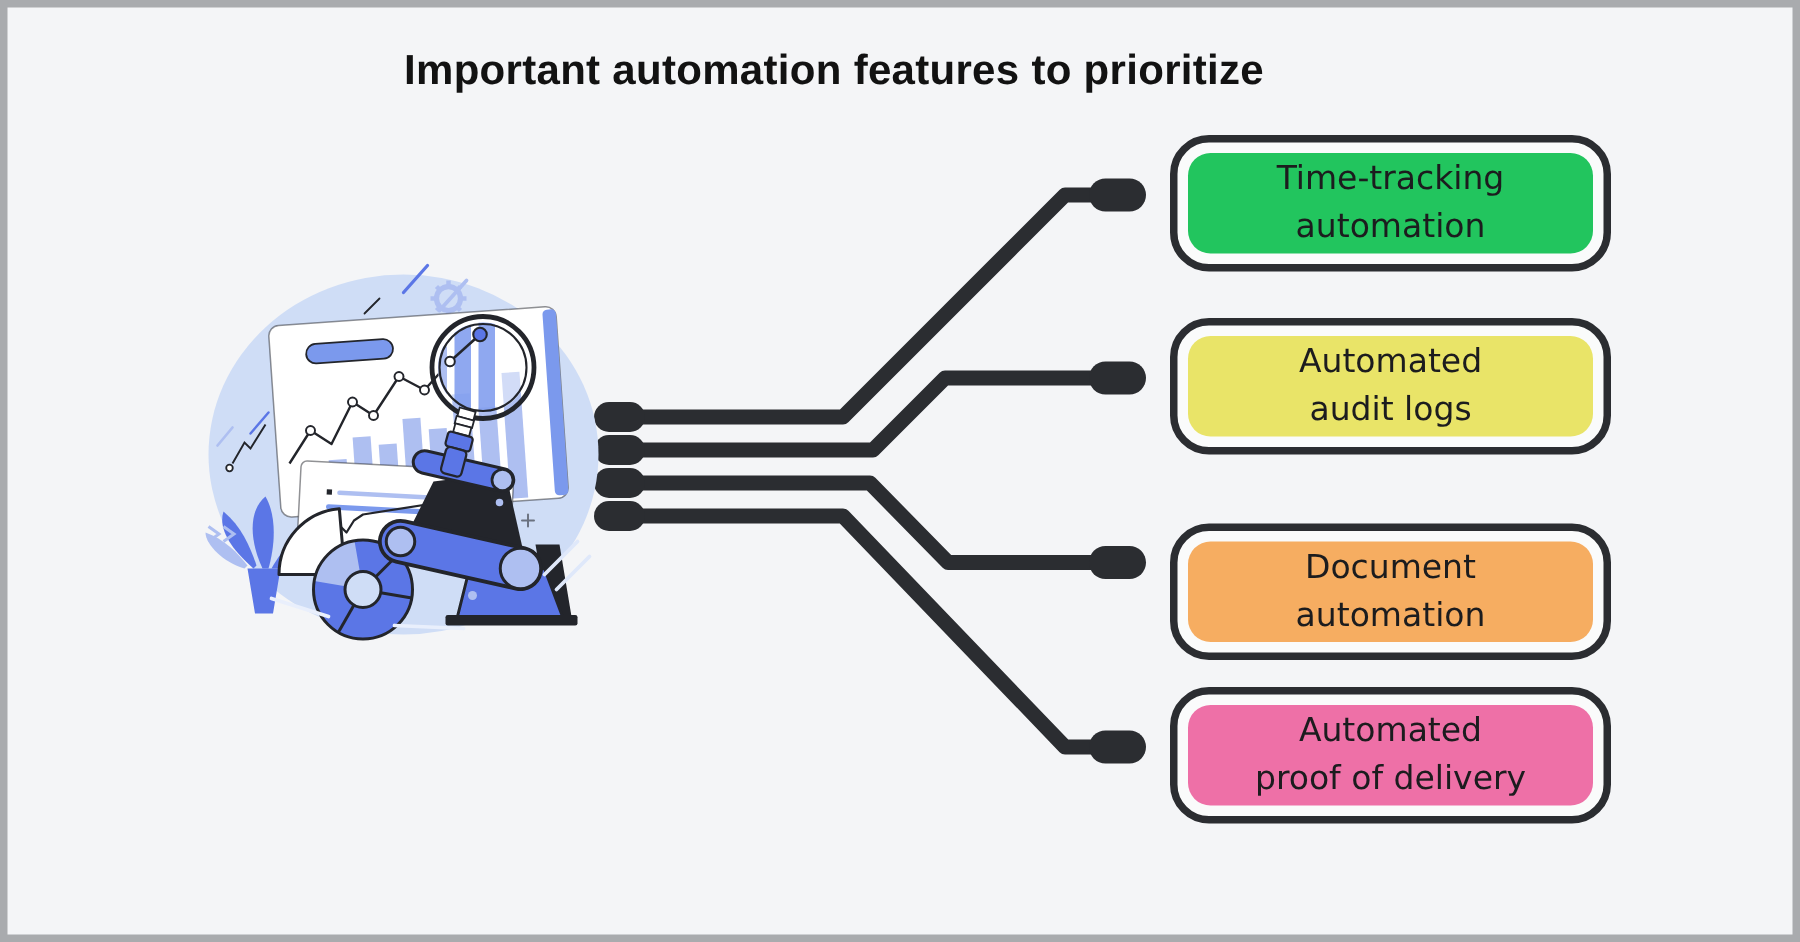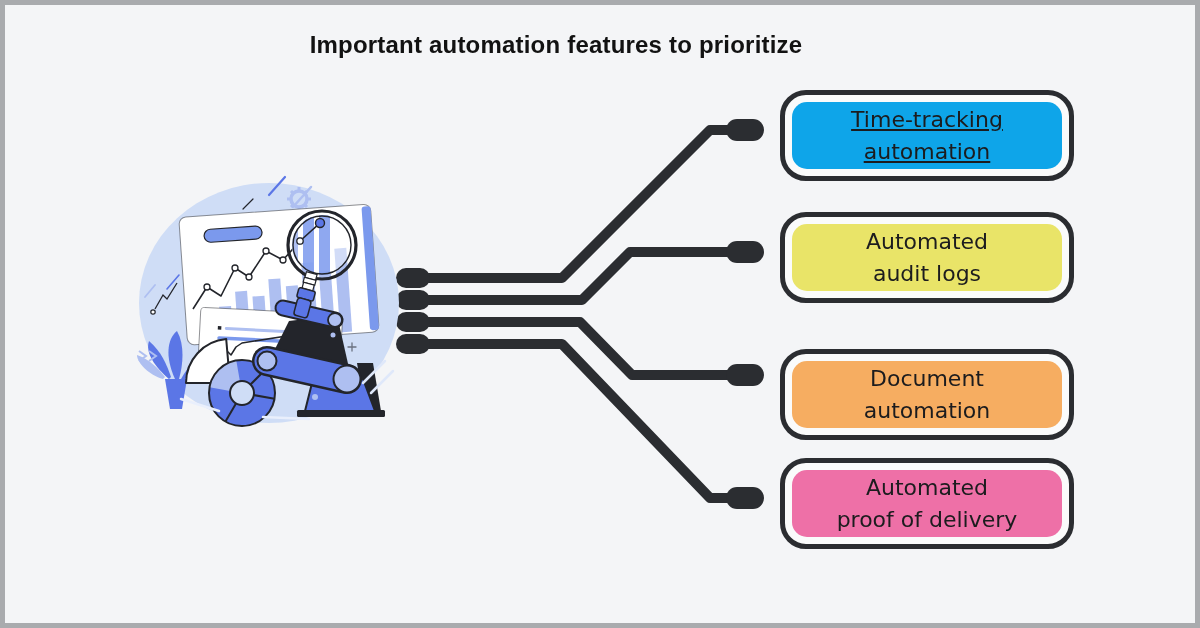--- a/index.html
+++ b/index.html
@@ -4,21 +4,21 @@
 <style>
   html,body{margin:0;padding:0;}
   body{
     width:1200px;height:628px;position:relative;overflow:hidden;
     background:#f4f5f7;
     border:5px solid #a9abae;box-sizing:border-box;
     font-family:"Liberation Sans", sans-serif;
   }
   .title{
     position:absolute;left:0;top:26px;width:1102px;margin:0;
-    text-align:center;font-size:24px;font-weight:bold;letter-spacing:.2px;
+    text-align:center;font-size:28px;font-weight:bold;letter-spacing:.2px;
     color:#121212;
   }
   .connectors{position:absolute;left:-5px;top:-5px;width:1200px;height:628px;}
   .connectors path{fill:none;stroke:var(--connector-color,#2b2d31);stroke-width:10;
     stroke-linecap:round;stroke-linejoin:round;}
   .connectors rect{fill:var(--connector-color,#2b2d31);}
   .feature-card{
     position:absolute;left:775px;width:294px;height:91px;box-sizing:border-box;
     border:5px solid var(--card-border,#2b2d31);border-radius:26px;
     background:var(--card-bg,#fafbfb);padding:7px;
@@ -46,21 +46,21 @@
   <rect x="396" y="290" width="34" height="20" rx="10"></rect>
   <rect x="396" y="312" width="34" height="20" rx="10"></rect>
   <rect x="396" y="334" width="34" height="20" rx="10"></rect>
   <rect x="726" y="119" width="38" height="22" rx="11"></rect>
   <rect x="726" y="241" width="38" height="22" rx="11"></rect>
   <rect x="726" y="364" width="38" height="22" rx="11"></rect>
   <rect x="726" y="487" width="38" height="22" rx="11"></rect>
 </svg>
 
 <div class="feature-card" style="top: 85px; --card-border: #2b2d31; --card-bg: #fafbfb;">
-  <div class="feature-fill" style="background: #0ea5e9; text-decoration: underline; --card-text: #1c1c1e;">Time-tracking
+  <div class="feature-fill" style="background: #22c55e; --card-text: #1c1c1e;">Time-tracking
 automation</div>
 </div>
 <div class="feature-card" style="top: 207px; --card-border: #2b2d31; --card-bg: #fafbfb;">
   <div class="feature-fill" style="background: rgb(233, 228, 104); --card-text: #1c1c1e;">Automated
 audit logs</div>
 </div>
 <div class="feature-card" style="top: 344px; --card-border: #2b2d31; --card-bg: #fafbfb;">
   <div class="feature-fill" style="background: rgb(246, 173, 97); --card-text: #1c1c1e;">Document
 automation</div>
 </div>

